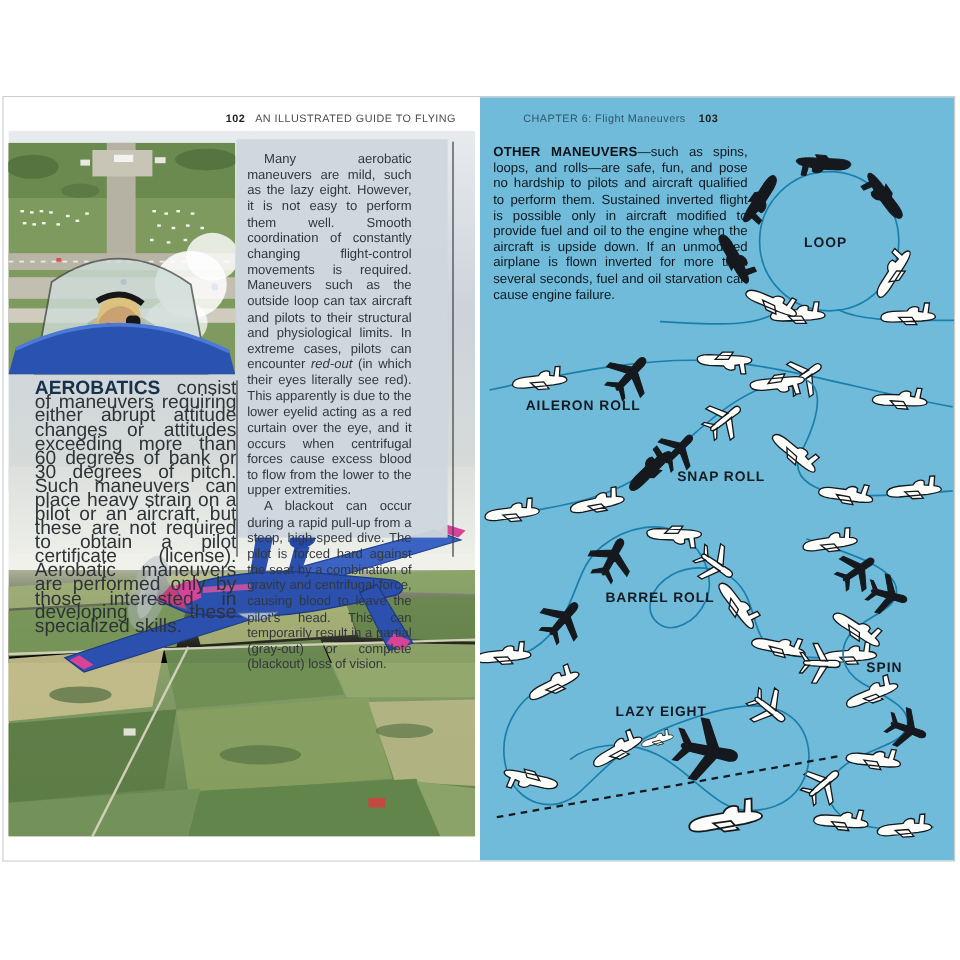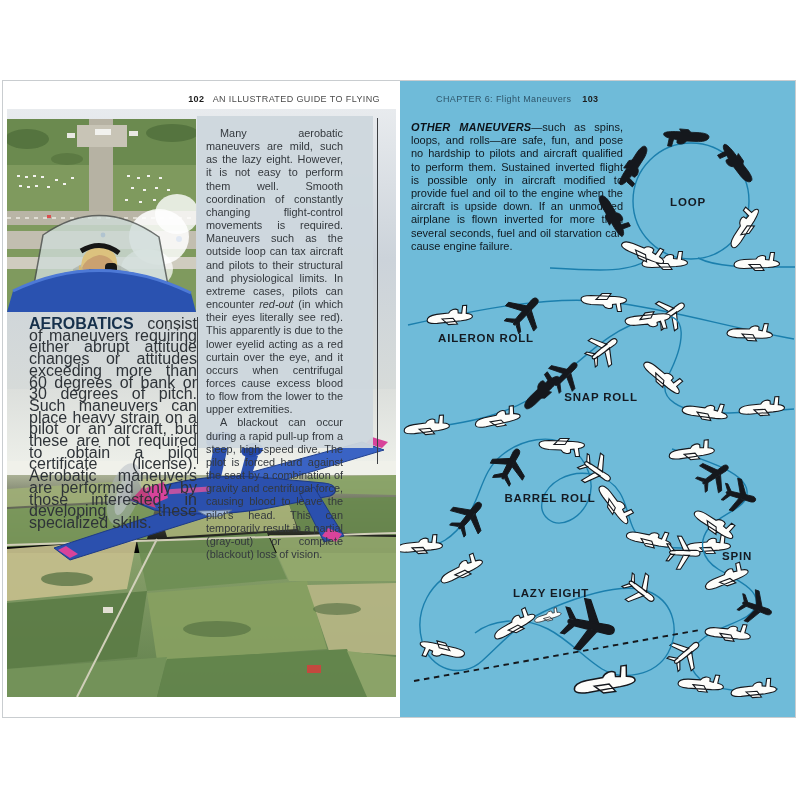--- a/index.html
+++ b/index.html
@@ -31,21 +31,21 @@
       padding:11px 30px 10px 9px;}
   .graybox p{margin:0;font-size:10.9px;line-height:13.15px;color:#33383d;
       text-align:justify;text-indent:14px;}
   .vrule{position:absolute;width:1px;background:#3c3f42;}
   .vrule-mid{left:194px;top:236px;height:147px;}
   .vrule-right{left:374px;top:37px;height:346px;}
 
   
   .chaptext{position:absolute;left:11px;top:40px;width:212px;margin:0;
       font-size:11px;line-height:13.2px;color:#10181f;text-align:justify;}
-  .chaptext b{letter-spacing:.2px;color:#0c1218;font-style:italic;}
+  .chaptext b{letter-spacing:.2px;color:#0c1218;}
 
   .diagrams{position:absolute;left:0;top:0;width:397px;height:636px;}
   .mlabel{font-family:"Liberation Sans",sans-serif;font-size:11.5px;font-weight:bold;
       letter-spacing:.8px;fill:#141a22;}
   .mpath{fill:none;stroke:#1b7fad;stroke-width:1.4;}
   .mdash{fill:none;stroke:#15181d;stroke-width:1.9;stroke-dasharray:5.5 4.6;}
   .pw{fill:#fdfdfa;stroke:#15181d;stroke-width:1.1;}
   .pd{fill:#15181d;stroke:#15181d;stroke-width:.8;}
 </style>
 </head>

